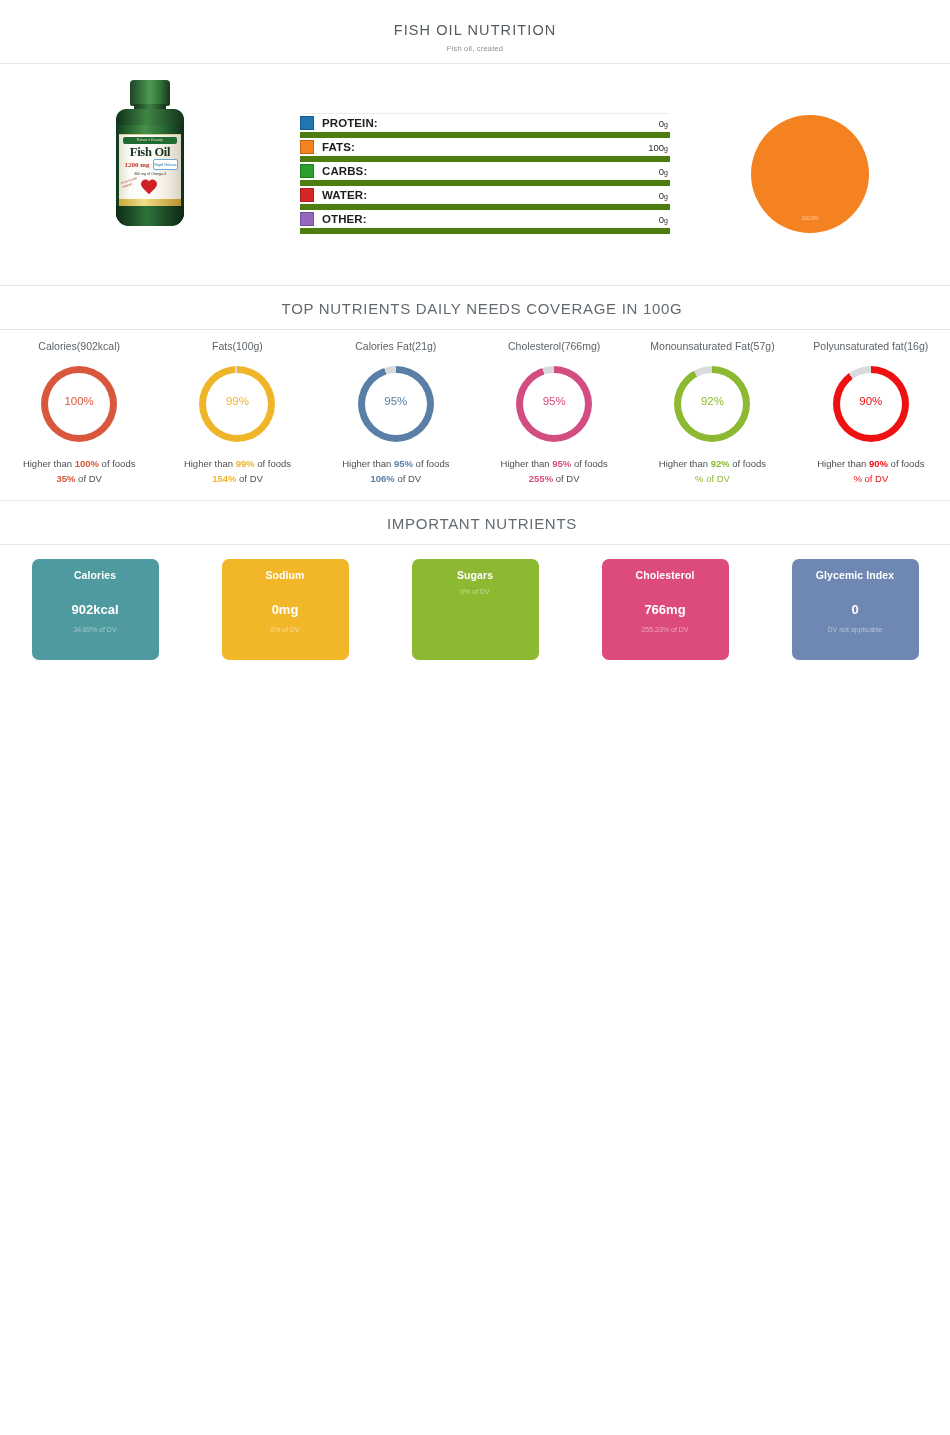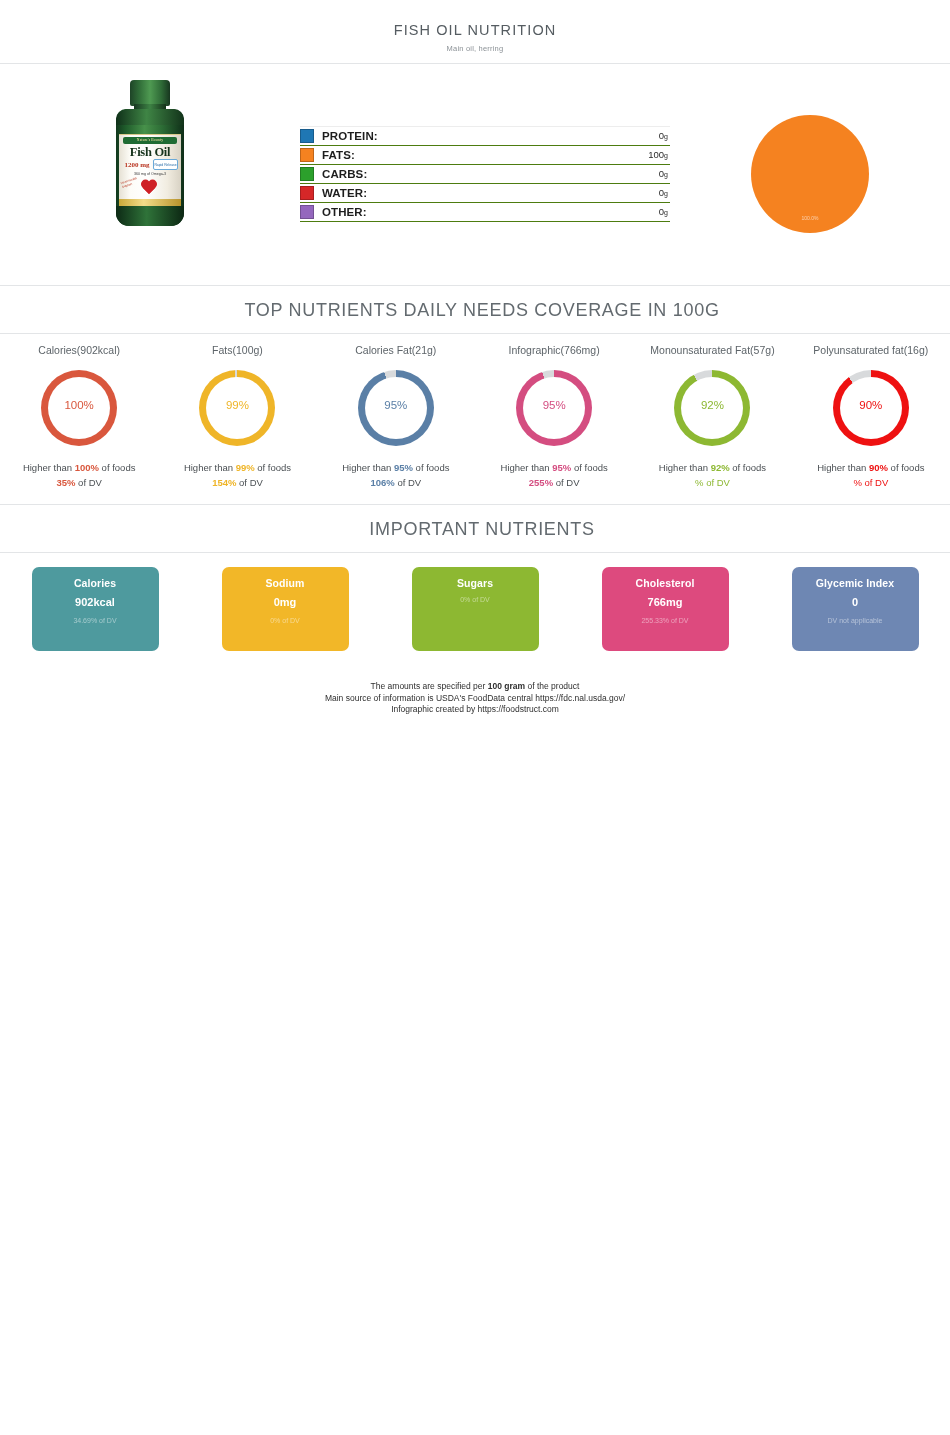--- a/index.html
+++ b/index.html
@@ -101,21 +101,21 @@
     background:linear-gradient(90deg,#caa83a,#f3dd8a 40%,#b8932c);
   }
   .bottle .bottom {
     position:absolute; left:3px; top:126px; width:68px; height:20px;
     background:linear-gradient(90deg,#0d2a15,#2f7339 45%,#0c2713);
     border-radius:0 0 13px 13px;
   }
 
   
   .legend { width:100%; border-collapse:collapse; }
-  .legend tr { border-bottom:1px solid #4d7c0f; }
+  .legend tr { border-bottom:6px solid #4d7c0f; }
   .legend tr:first-child { border-top:1px solid #ededed; }
   .legend td { padding:2px 0; vertical-align:middle; }
   .legend td.sw { width:22px; }
   .legend .swatch {
     display:block; width:14px; height:14px; border:1px solid rgba(0,0,0,.22);
   }
   .legend td.nm {
     font-size:11.5px; font-weight:700; color:#1d1d1d; letter-spacing:.1px;
   }
   .legend td.val {
@@ -129,21 +129,21 @@
     width:118px; height:118px; border-radius:50%;
     background:#F58220;
   }
   .pie-label {
     position:absolute; left:0; right:0; bottom:12px; text-align:center;
     font-size:5px; color:rgba(255,255,255,.62);
   }
 
   
   .section-title {
-    text-align:center; font-size:18px; font-weight:400; color:#636a6f;
+    text-align:center; font-size:15px; font-weight:400; color:#636a6f;
     letter-spacing:.7px; padding:14px 0 12px 14px; margin:0;
   }
 
   
   .donuts { display:flex; padding:10px 0 14px 0; }
   .donut-col { flex:1; text-align:center; }
   .donut-name {
     font-size:10.5px; color:#5d6469; margin-bottom:14px; white-space:nowrap;
   }
   .donut-ring {
@@ -163,39 +163,39 @@
 
   
   .cards { display:flex; padding:14px 0 6px 0; }
   .card-col { flex:1; display:flex; justify-content:center; }
   .card {
     width:127px; border-radius:7px; color:#fff; text-align:center;
     padding:10px 4px 9px 4px;
   }
   .card.tall { padding:10px 4px 27px 4px; }
   .card .c-name { font-size:10.5px; font-weight:700; letter-spacing:.1px; }
-  .card .c-val  { font-size:11px; font-weight:700; margin-top:7px; }
+  .card .c-val  { font-size:13px; font-weight:700; margin-top:21px; }
   .card .c-dv   { font-size:7px; margin-top:9px; color:rgba(255,255,255,.48); }
   .card.short .c-dv { margin-top:7px; }
 
   
   .footer {
     text-align:center; font-size:8.5px; color:#2f2f2f; line-height:11.5px;
     padding:24px 0 0 0;
   }
   .footer b { font-weight:700; }
 </style>
 </head>
 <body>
 
 <div class="page">
 
   <div class="header">
     <h1>FISH OIL NUTRITION</h1>
-    <div class="subtitle">Main oil, herring</div>
+    <div class="subtitle">Fish oil, created</div>
   </div>
   <div class="rule"></div>
 
   <div class="macro-row">
 
     <div class="product-cell">
       <div class="bottle">
         <div class="cap"></div>
         <div class="neck"></div>
         <div class="body"></div>
@@ -297,21 +297,21 @@
         <div class="donut-ring" style="background:conic-gradient(#5A7FA6 0deg 342deg, #D8DADC 342deg 360deg)">
           <div class="hole"></div>
           <div class="donut-pct" style="color:#5A7FA6">95%</div>
         </div>
         <div class="donut-foot">
           <div><span>Higher than </span><b style="color:#5A7FA6">95%</b><span> of foods</span></div>
           <div><b style="color:#5A7FA6">106%</b><span style="color:#4a4f53"> of DV</span></div>
         </div>
       </div>
       <div class="donut-col">
-        <div class="donut-name">Infographic(766mg)</div>
+        <div class="donut-name">Cholesterol(766mg)</div>
         <div class="donut-ring" style="background:conic-gradient(#D44D80 0deg 342deg, #D8DADC 342deg 360deg)">
           <div class="hole"></div>
           <div class="donut-pct" style="color:#D44D80">95%</div>
         </div>
         <div class="donut-foot">
           <div><span>Higher than </span><b style="color:#D44D80">95%</b><span> of foods</span></div>
           <div><b style="color:#D44D80">255%</b><span style="color:#4a4f53"> of DV</span></div>
         </div>
       </div>
       <div class="donut-col">
@@ -373,21 +373,14 @@
       </div>
       <div class="card-col">
         <div class="card tall" style="background:#6E87B3">
           <div class="c-name">Glycemic Index</div>
           <div class="c-val">0</div>
           <div class="c-dv">DV not applicable</div>
         </div>
       </div>
     </div>
 
-  <div class="footer">
-    <div>
-      <span>The amounts are specified per </span><b>100 gram</b><span> of the product</span>
-    </div>
-    <div>Main source of information is USDA's FoodData central https://fdc.nal.usda.gov/</div>
-    <div>Infographic created by https://foodstruct.com</div>
-  </div>
 
 </div>
 
 </body></html>

